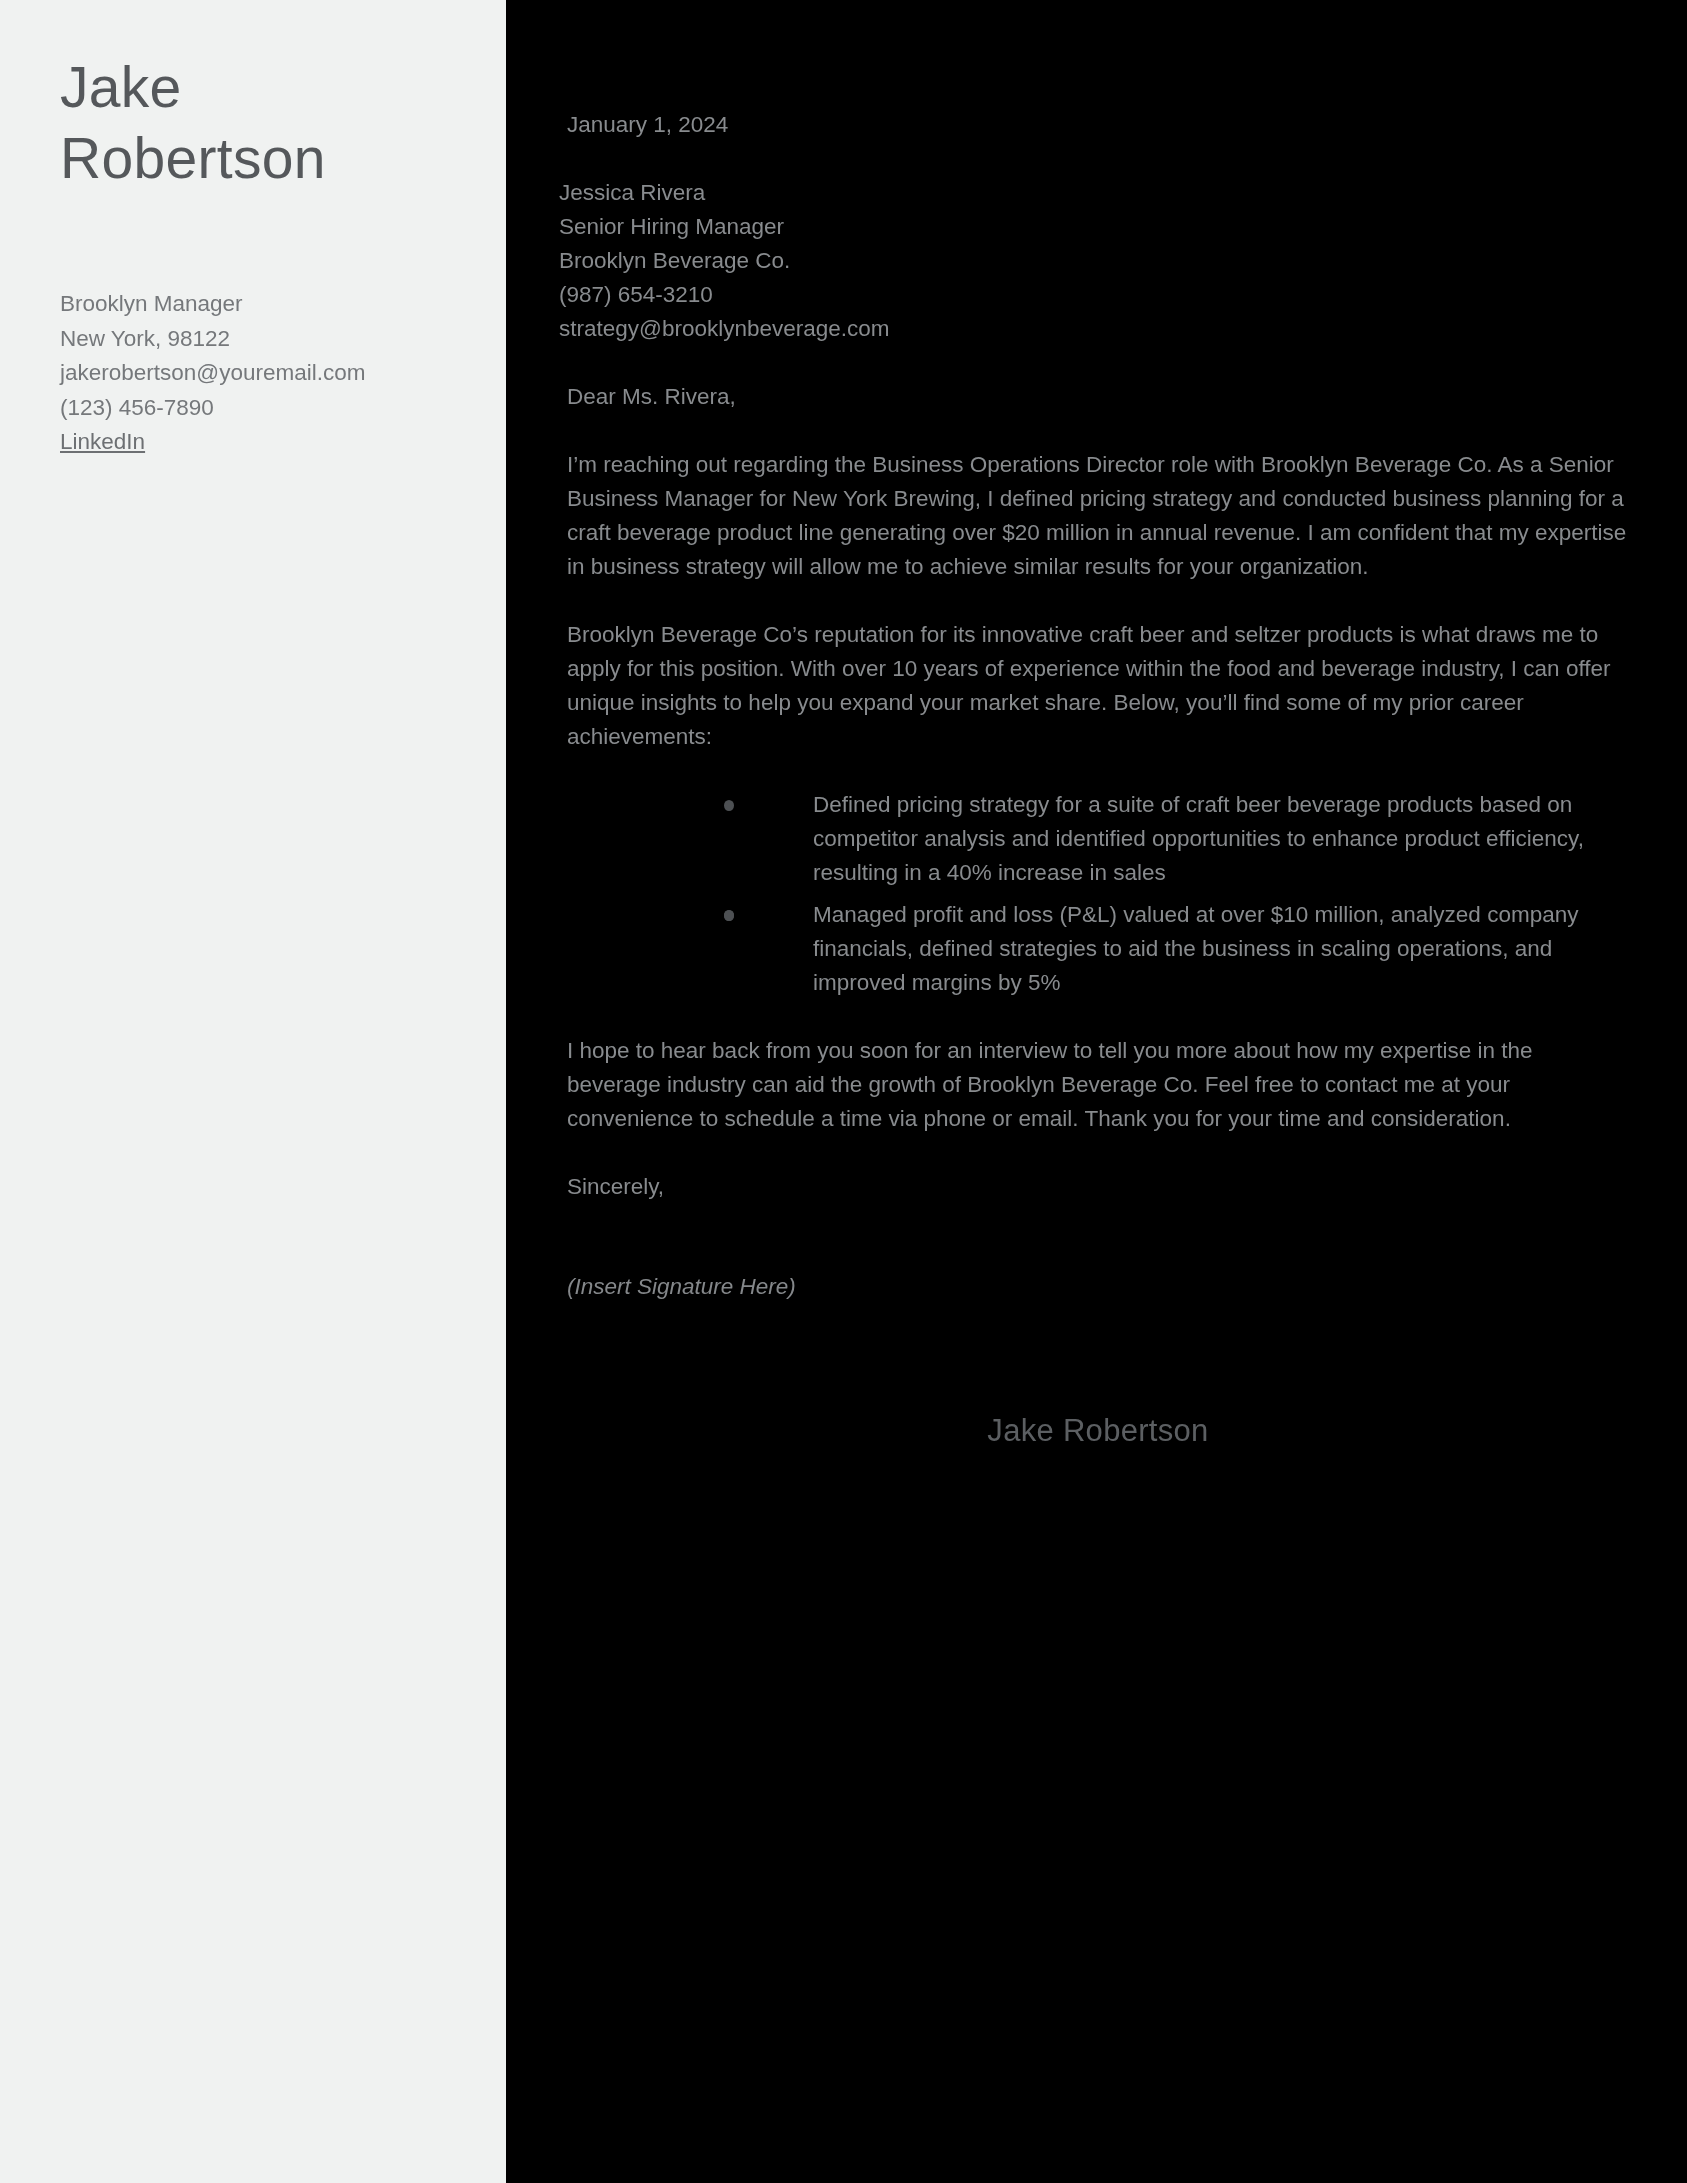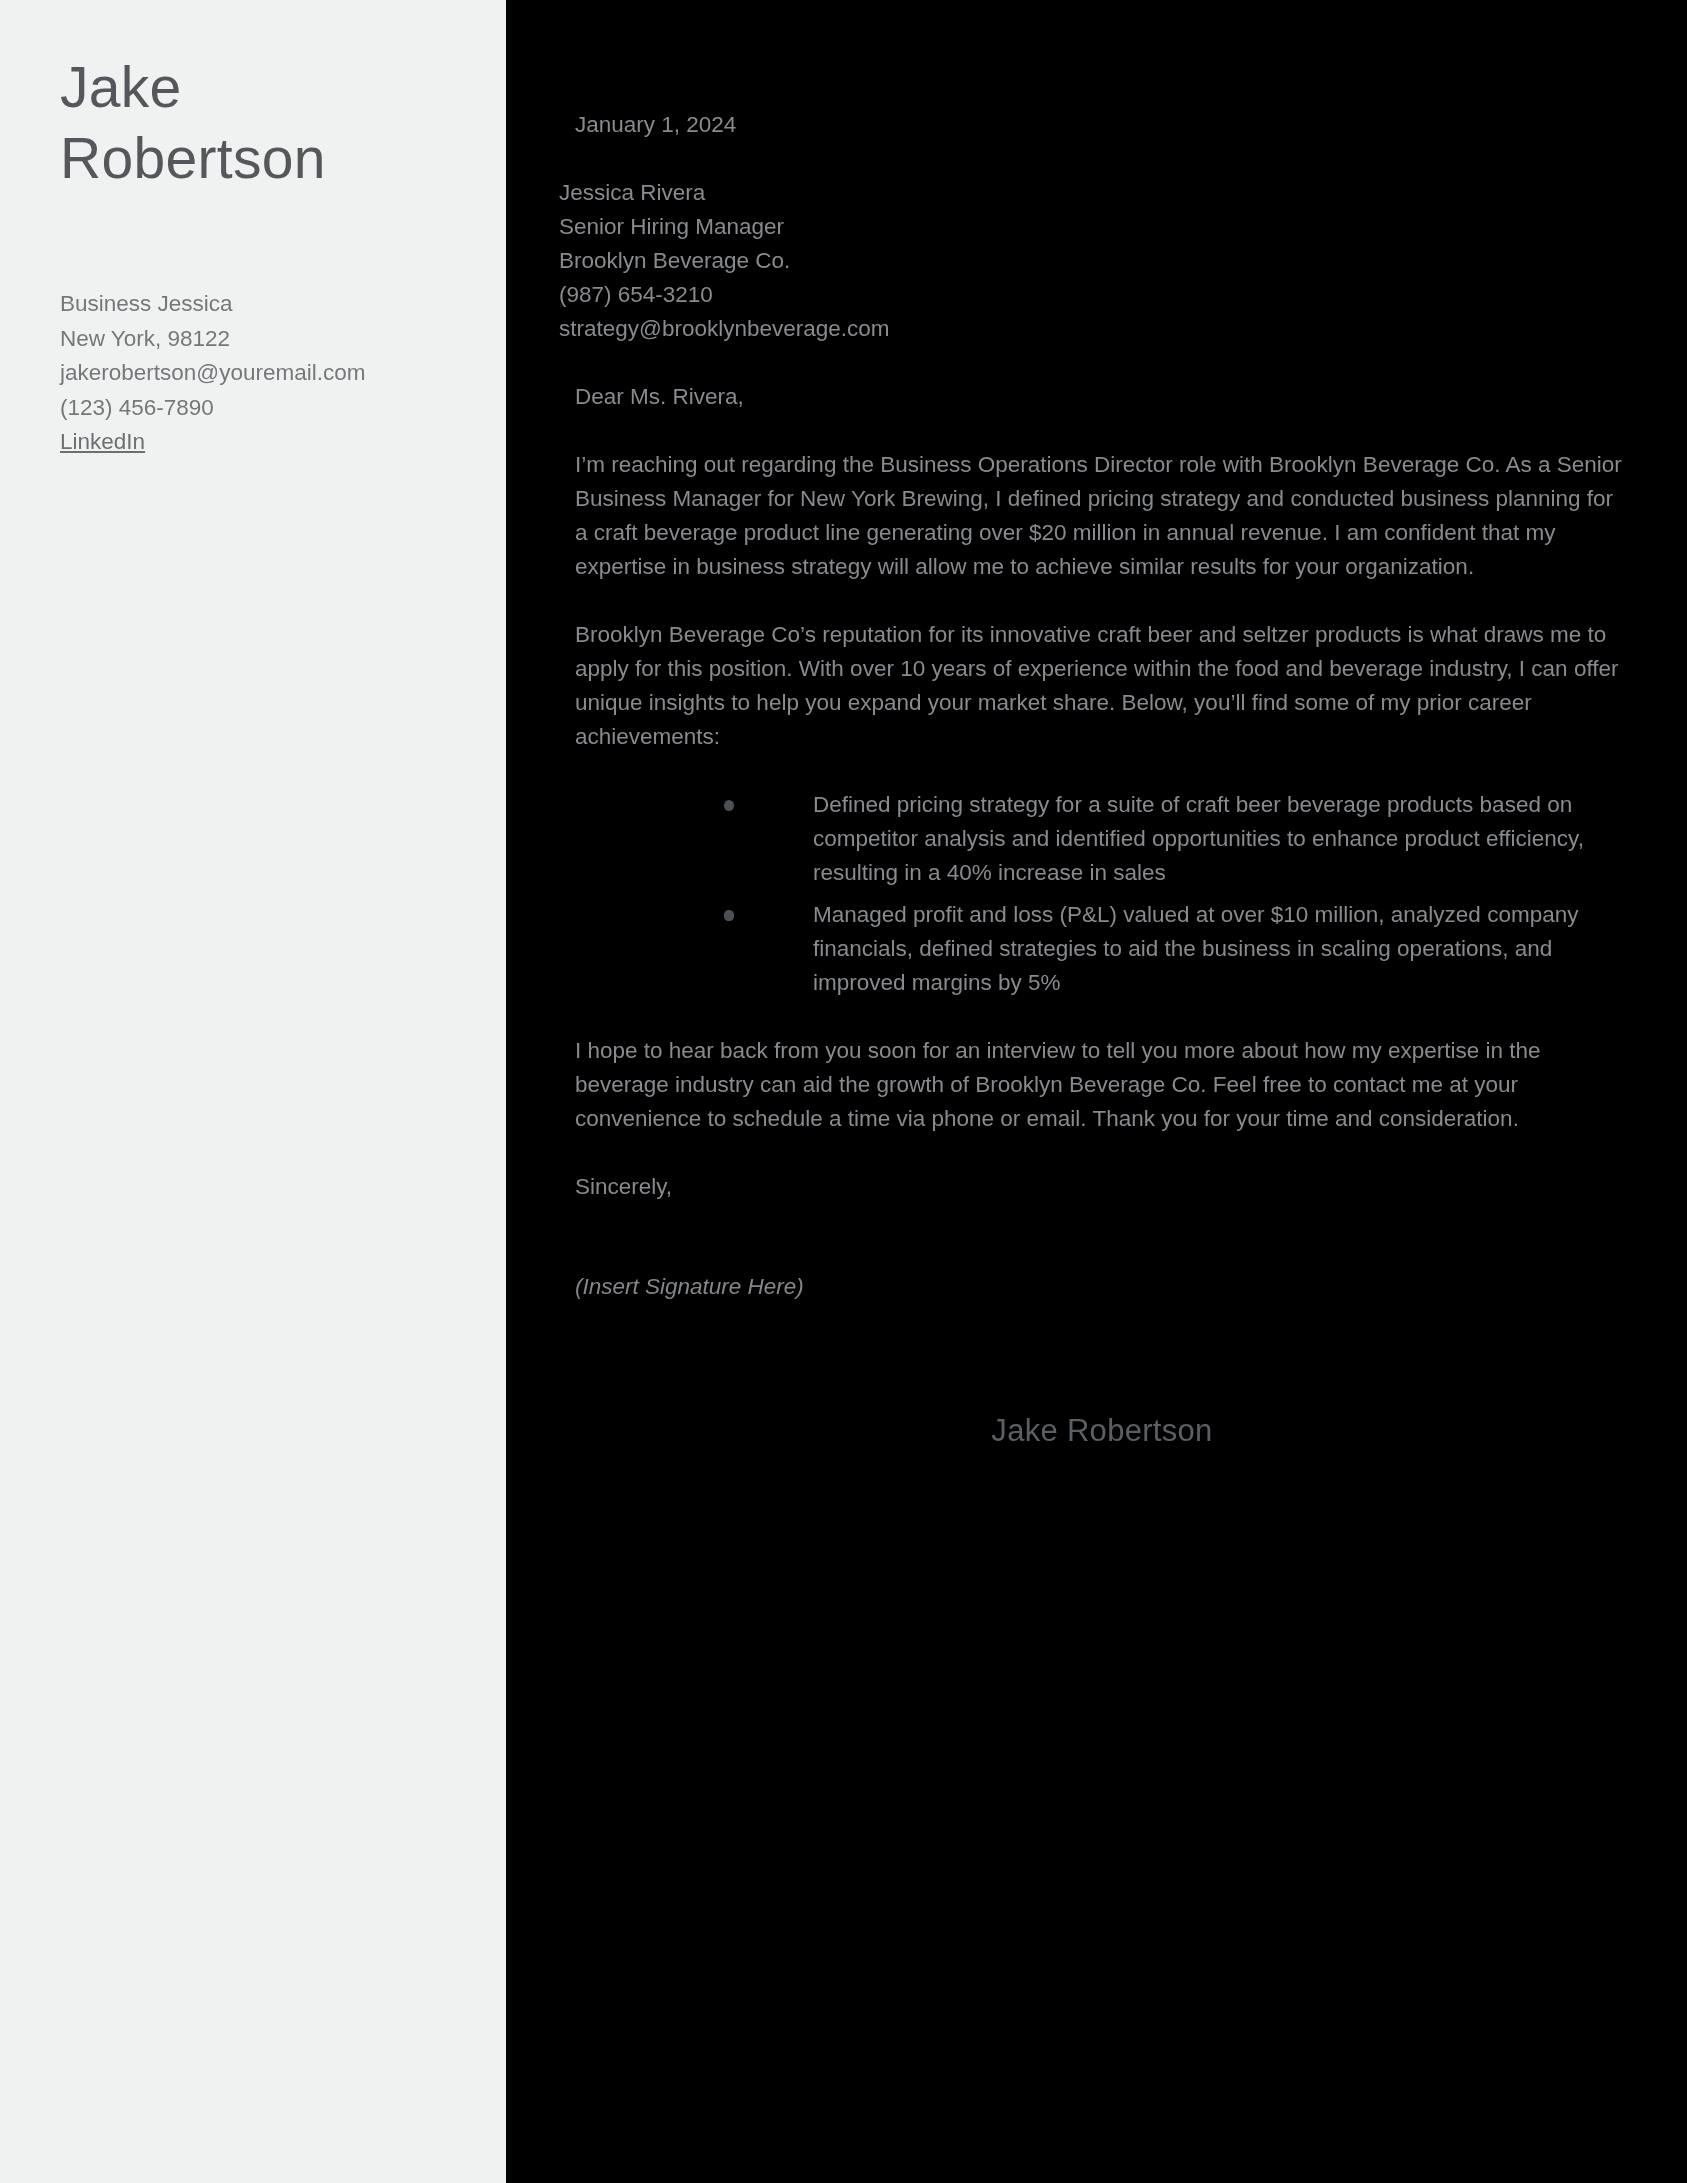--- a/index.html
+++ b/index.html
@@ -49,21 +49,21 @@
     position: absolute;
     left: 506px; top: 0;
     width: 1181px;
     height: 2183px;
     box-sizing: border-box;
     padding: 108px 58px 0 53px;
     font-size: 22.5px;
     line-height: 34px;
     color: #888b8e;
   }
-  .main p { margin: 0 0 34px 16px; }
+  .main p { margin: 0 0 34px 8px; }
   .recipient-block p, .recipient-block { margin: 0; }
   .recipient-block { margin-bottom: 34px; }
   .recipient-block span { display: block; }
   ul.achievements {
     margin: 34px 0 34px 0;
     padding: 0 0 0 165px;
     list-style: none;
   }
   ul.achievements li {
     position: relative;
@@ -101,21 +101,21 @@
 <body>
 
 <div class="page">
 
   <aside class="sidebar">
     <div class="name">
       <div>Jake</div>
       <div>Robertson</div>
     </div>
     <div class="contact">
-      <span class="contact-line">Business Jessica</span>
+      <span class="contact-line">Brooklyn Manager</span>
       <span class="contact-line">New York, 98122</span>
       <span class="contact-line">jakerobertson@youremail.com</span>
       <span class="contact-line">(123) 456-7890</span>
       <span class="contact-line">
         <a class="linkedin-link">LinkedIn</a>
       </span>
     </div>
   </aside>
 
   <main class="main">

